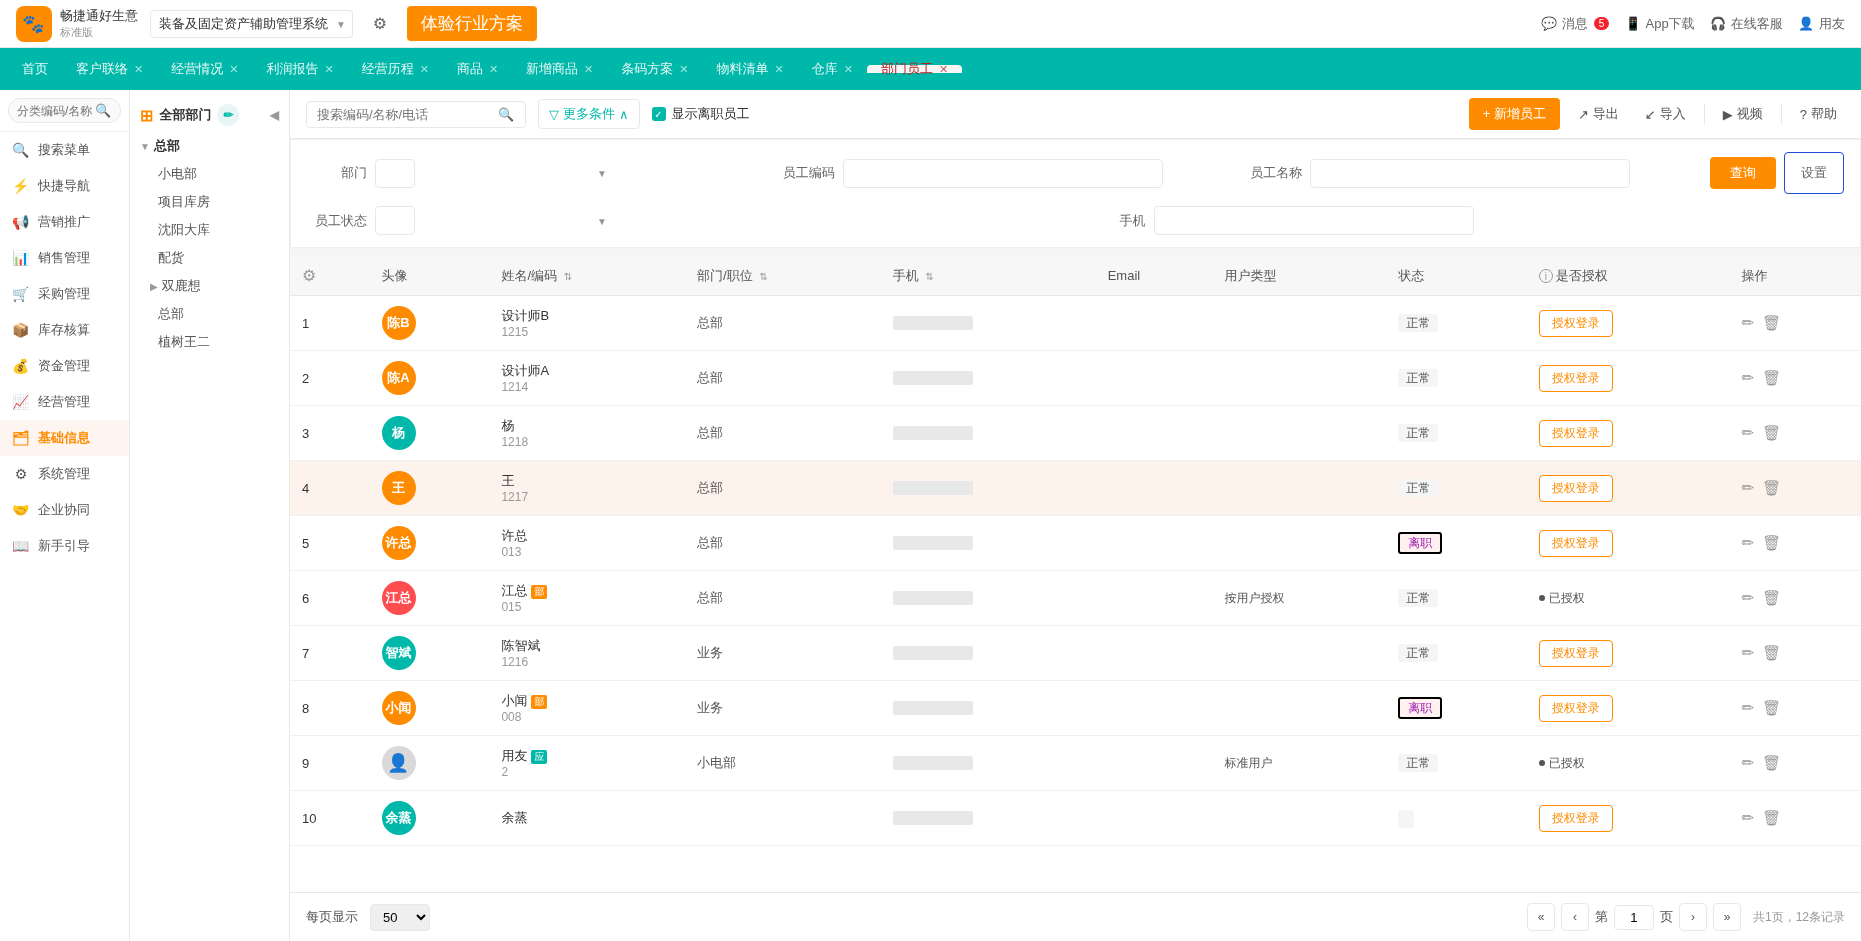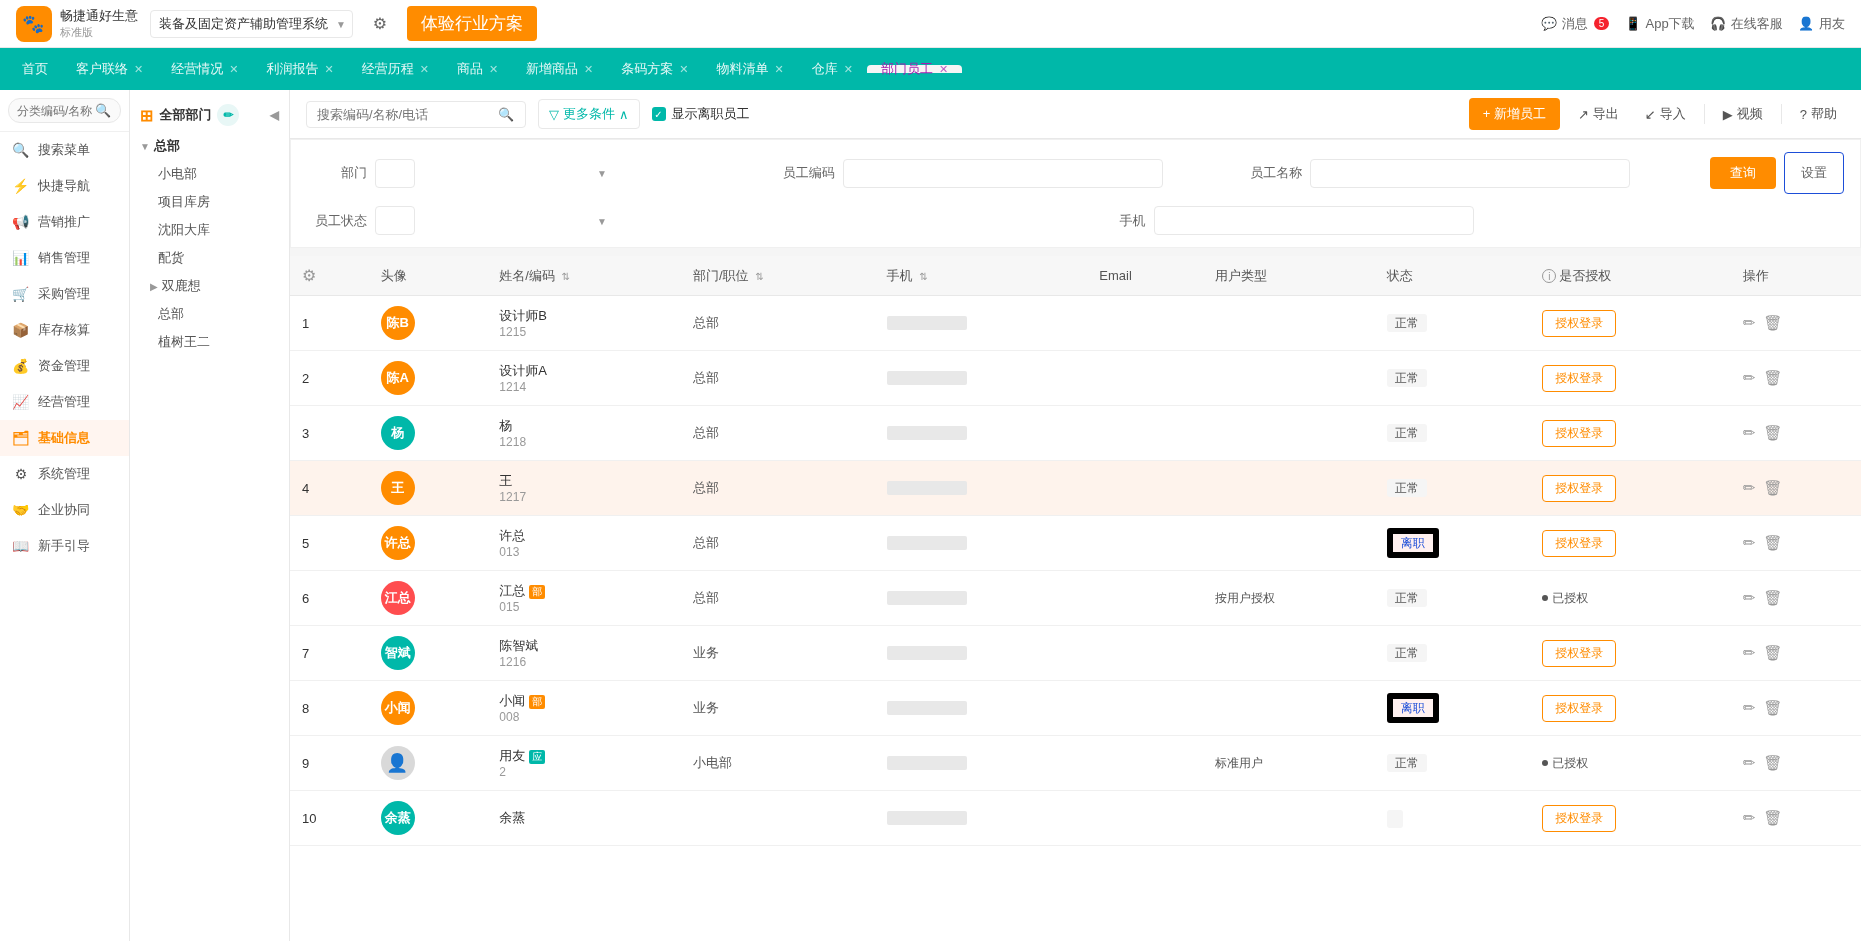--- a/index.html
+++ b/index.html
@@ -16,21 +16,21 @@
     .system-title::after { content: '▼'; font-size: 10px; position: absolute; right: 6px; top: 50%; transform: translateY(-50%); color: #999; }
     .gear-btn { width: 30px; height: 30px; display: flex; align-items: center; justify-content: center; cursor: pointer; color: #666; font-size: 16px; }
     .trial-btn { background: #ff8c00; color: white; border: none; border-radius: 4px; padding: 6px 14px; font-size: 17px; cursor: pointer; }
     .top-bar-right { display: flex; align-items: center; gap: 16px; font-size: 13px; color: #666; }
     .top-right-item { display: flex; align-items: center; gap: 4px; cursor: pointer; }
     .badge { background: #f5222d; color: white; border-radius: 10px; font-size: 10px; padding: 1px 5px; margin-left: 2px; }
 
     
     .nav-bar { background: #00b8a9; display: flex; align-items: stretch; height: 42px; padding: 17px 8px; overflow: hidden; }
     .nav-item { display: flex; align-items: center; padding: 0 14px; color: rgba(255,255,255,0.9); font-size: 13px; cursor: pointer; white-space: nowrap; border-radius: 4px 4px 0 0; gap: 4px; }
-    .nav-item.active { background: #f5f5f5; color: #a21caf; }
+    .nav-item.active { background: #f5f5f5; color: #b91c1c; }
     .nav-item .close-x { font-size: 11px; opacity: 0.7; margin-left: 2px; }
 
     
     .main-layout { display: flex; height: calc(100vh - 90px); }
 
     
     .sidebar { width: 130px; background: #fff; border-right: 1px solid #e8e8e8; display: flex; flex-direction: column; overflow-y: auto; }
     .sidebar-search { padding: 8px; border-bottom: 1px solid #f0f0f0; }
     .sidebar-search-inner { display: flex; align-items: center; border: 1px solid #e8e8e8; border-radius: 12px; padding: 4px 8px; background: #fafafa; }
     .sidebar-search-inner input { border: none; background: none; outline: none; font-size: 12px; width: 100%; color: #999; }
@@ -89,21 +89,21 @@
     tbody tr { border-bottom: 1px solid #f0f0f0; }
     tbody tr.highlighted { background: #fef3ec; }
     tbody td { padding: 10px 12px; vertical-align: middle; }
     .avatar-circle { width: 34px; height: 34px; border-radius: 50%; display: flex; align-items: center; justify-content: center; color: white; font-size: 13px; font-weight: bold; flex-shrink: 0; }
     .name-code { display: flex; flex-direction: column; }
     .name-text { font-size: 13px; color: #333; }
     .code-text { font-size: 12px; color: #999; }
     .dept-text { font-size: 13px; color: #555; }
     .phone-blur { background: #e8e8e8; height: 14px; border-radius: 2px; width: 80px; }
     .status-normal { color: #555; background: #f5f5f5; border-radius: 3px; padding: 2px 8px; font-size: 12px; }
-    .status-resigned { color: #1d4ed8; background: #fff1f0; border-radius: 3px; padding: 2px 8px; font-size: 12px; border: 6px solid #000000; }
+    .status-resigned { color: #a21caf; background: #fff1f0; border-radius: 3px; padding: 2px 8px; font-size: 12px; border: 2px solid #000000; }
     .auth-btn { border: 1px solid #ff8c00; color: #ff8c00; background: #fff; border-radius: 4px; padding: 4px 12px; font-size: 12px; cursor: pointer; white-space: nowrap; }
     .authed { color: #555; font-size: 12px; display: flex; align-items: center; gap: 4px; }
     .authed-dot { width: 6px; height: 6px; border-radius: 50%; background: #555; }
     .user-auth-type { font-size: 12px; color: #555; }
     .op-btns { display: flex; gap: 8px; align-items: center; }
     .op-btn { color: #999; cursor: pointer; font-size: 15px; }
     .badge-tag { display: inline-flex; align-items: center; justify-content: center; background: #ff8c00; color: white; font-size: 10px; border-radius: 2px; padding: 0px 3px; margin-left: 4px; height: 14px; }
     .sort-icon { font-size: 10px; color: #999; margin-left: 3px; }
     .gear-col { color: #999; font-size: 16px; cursor: pointer; }
     .info-icon { display: inline-flex; width: 14px; height: 14px; border-radius: 50%; border: 1px solid #999; color: #999; font-size: 10px; align-items: center; justify-content: center; margin-right: 3px; }
@@ -638,15 +638,32 @@
                   <div class="op-btns">
       <span class="op-btn">✏</span>
       <span class="op-btn">🗑</span>
     </div>
                 </td>
               </tr>
             </tbody>
         </table>
       </div>
 
+      <div class="table-footer">
+        <span>每页显示</span>
+        <select class="page-size-select">
+          <option>50</option>
+          <option>100</option>
+        </select>
+        <div class="page-nav">
+          <div class="page-nav-btn">«</div>
+          <div class="page-nav-btn">‹</div>
+          <span>第</span>
+          <input class="page-input" type="text" value="1" style="">
+          <span>页</span>
+          <div class="page-nav-btn">›</div>
+          <div class="page-nav-btn">»</div>
+        </div>
+        <span class="total-text">共1页，12条记录</span>
+      </div>
     </div>
   </div>
 </div>
 
 </body></html>

